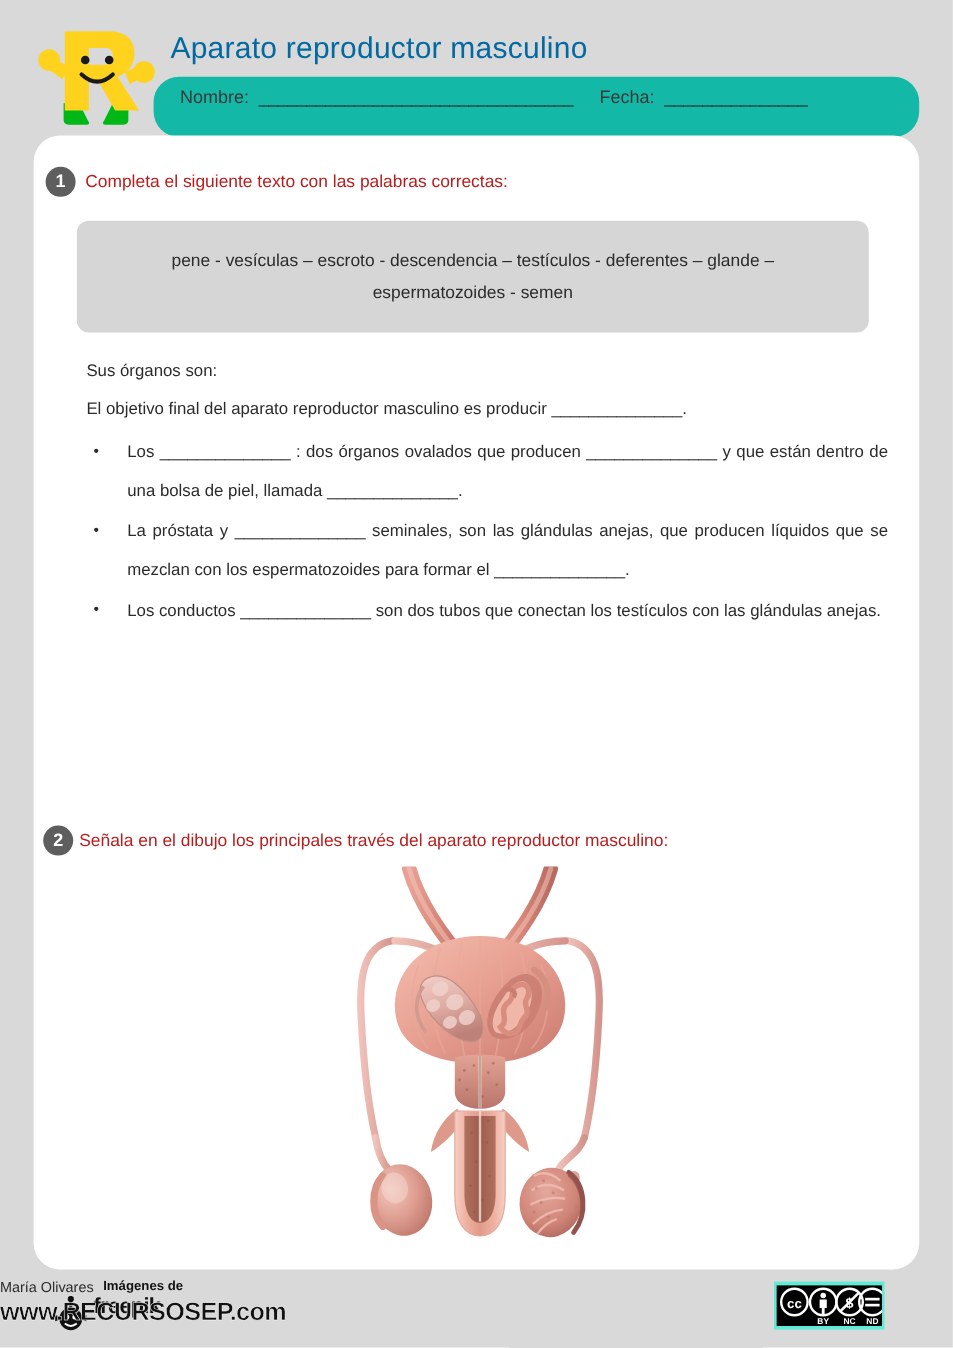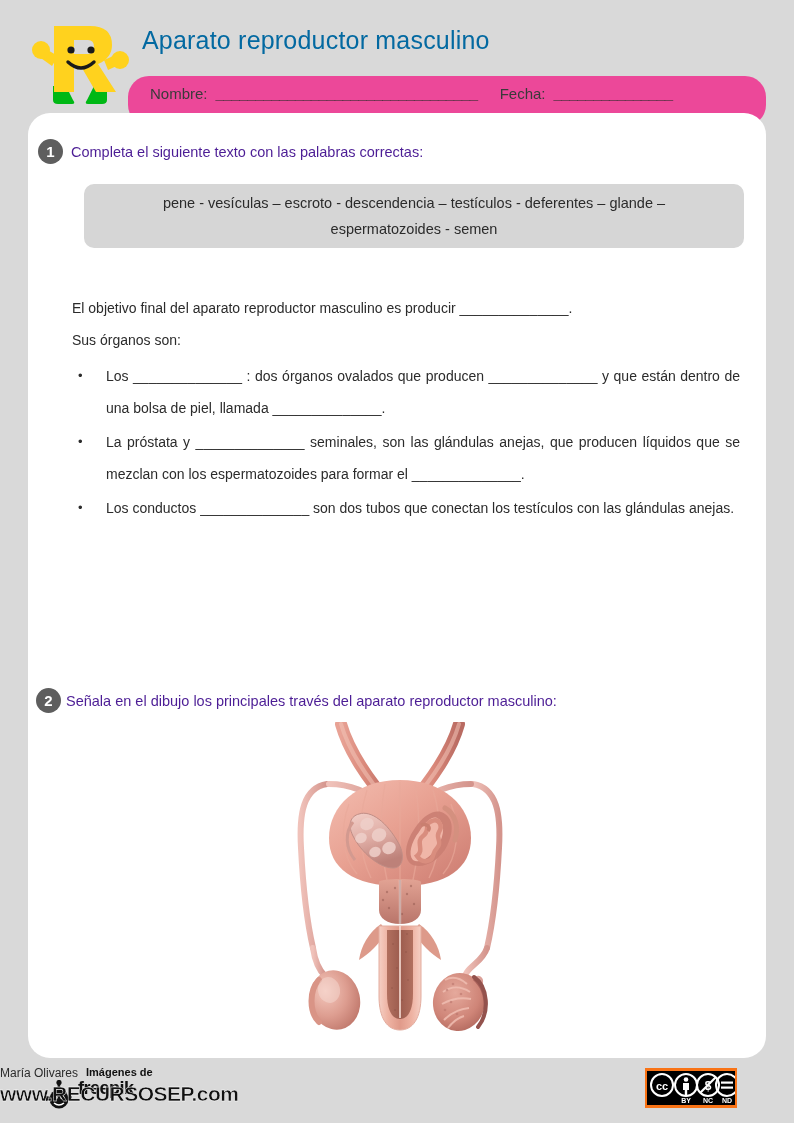--- a/index.html
+++ b/index.html
@@ -39,43 +39,42 @@
     letter-spacing: 0.2px;
     font-weight: 400;
     white-space: nowrap;
   }
   .namebar {
     position: absolute;
     left: 128px;
     top: 64px;
     width: 638px;
     height: 50px;
-    background: #ec4899;
+    background: #14b8a6;
     border-radius: 21px;
-    margin-top: 12px;
   }
   .namebar-inner {
     position: absolute;
     left: 22px;
     top: 9px;
     right: 14px;
     display: flex;
     align-items: baseline;
     font-size: 15px;
     color: #3a3a3a;
     white-space: nowrap;
   }
   .field-label { font-size: 15px; }
   .blank-line {
     display: inline-block;
     letter-spacing: -0.4px;
     color: #2b2b2b;
     font-size: 15px;
   }
-  .gap-nombre { margin-left: 8px; font-weight: bold; }
+  .gap-nombre { margin-left: 8px; }
   .gap-fecha  { margin-left: 22px; }
 
   
   .card {
     position: absolute;
     left: 28px;
     top: 113px;
     width: 738px;
     height: 945px;
     background: #ffffff;
@@ -98,45 +97,44 @@
     font-weight: bold;
     display: flex;
     align-items: center;
     justify-content: center;
     flex: 0 0 auto;
     line-height: 1;
   }
   .ex-prompt {
     margin-left: 8px;
     font-size: 14.5px;
-    color: #4c1d95;
+    color: #b91c1c;
     white-space: nowrap;
     text-align: right;
   }
 
   #ex1-head { left: 38px; top: 139px; }
   #ex2-head { left: 36px; top: 688px; }
   #ex2-head .ex-prompt { margin-left: 5px; }
 
   
   .wordbank {
     position: absolute;
     left: 64px;
     top: 184px;
     width: 660px;
-    height: 64px;
+    height: 93px;
     background: #d6d6d6;
     border-radius: 10px;
     display: flex;
     align-items: center;
     justify-content: center;
     text-align: center;
     padding: 0 36px;
     box-sizing: border-box;
-    margin-left: 20px;
   }
   .wordbank-text {
     font-size: 14.5px;
     line-height: 26px;
     color: #2b2b2b;
   }
 
   
   .body-text {
     position: absolute;
@@ -231,21 +229,21 @@
     letter-spacing: -0.5px;
     color: #111;
     -webkit-text-stroke: 0.4px #fff;
   }
   .cc {
     position: absolute;
     left: 645px;
     top: 1068px;
     width: 92px;
     height: 40px;
-    background: #f97316;
+    background: #5eead4;
     display: flex;
     align-items: center;
     justify-content: center;
   }
 </style>
 </head>
 <body>
 
 <div class="header">
 
@@ -287,22 +285,22 @@
 <div class="ex-head" id="ex1-head">
   <div class="badge">1</div>
   <div class="ex-prompt">Completa el siguiente texto con las palabras correctas:</div>
 </div>
 
 <div class="wordbank">
   <div class="wordbank-text">pene - vesículas – escroto - descendencia – testículos - deferentes – glande – espermatozoides -  semen</div>
 </div>
 
 <div class="body-text">
+  <p>Sus órganos son:</p>
   <p>El objetivo final del aparato reproductor  masculino es producir ______________.</p>
-  <p>Sus órganos son:</p>
   <ul class="bullets">
     <li>Los ______________ : dos órganos  ovalados que producen ______________ y que están dentro de una bolsa de piel, llamada ______________.</li>
     <li>La próstata y ______________ seminales, son las glándulas anejas, que producen líquidos que se mezclan con los espermatozoides  para formar el ______________.</li>
     <li>Los conductos ______________ son dos tubos que conectan los testículos con las glándulas anejas.</li>
   </ul>
 </div>
 
 <div class="ex-head" id="ex2-head">
   <div class="badge">2</div>
   <div class="ex-prompt">Señala en el dibujo los principales través del aparato reproductor masculino:</div>

